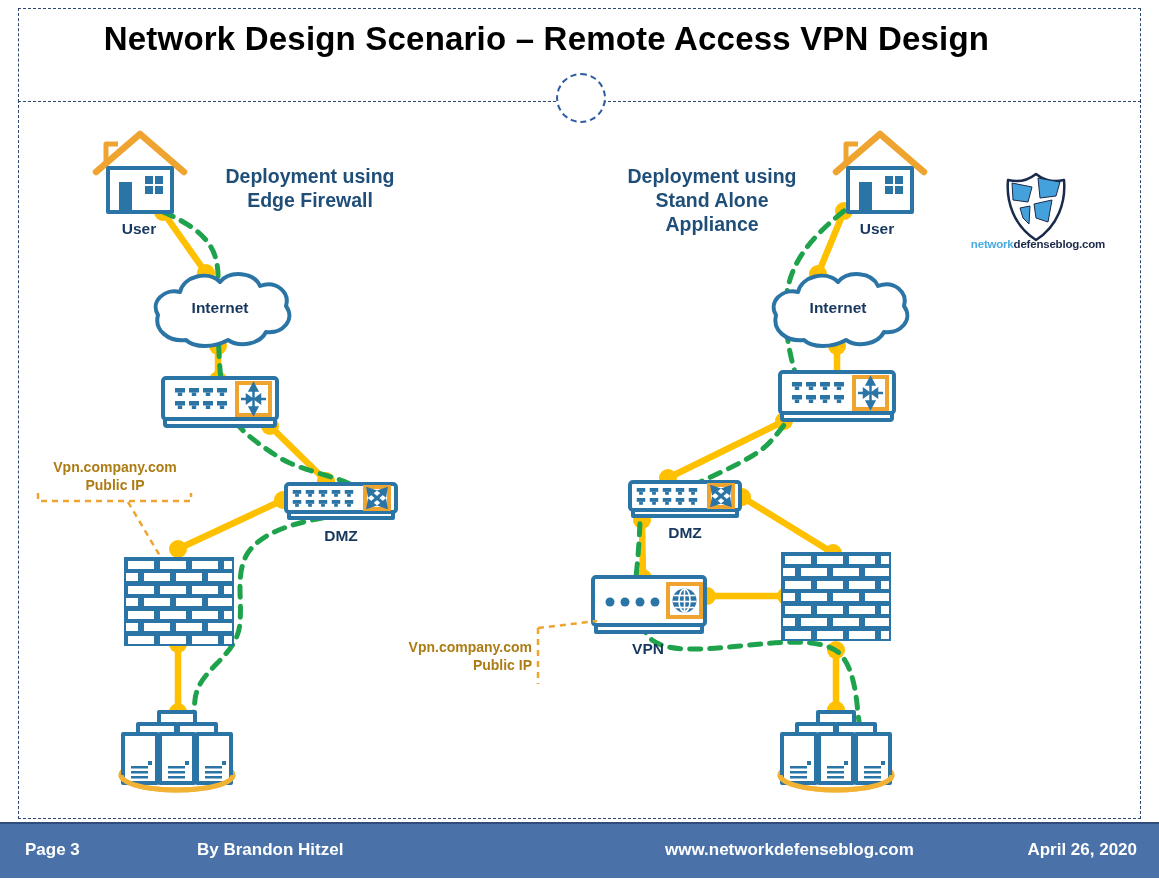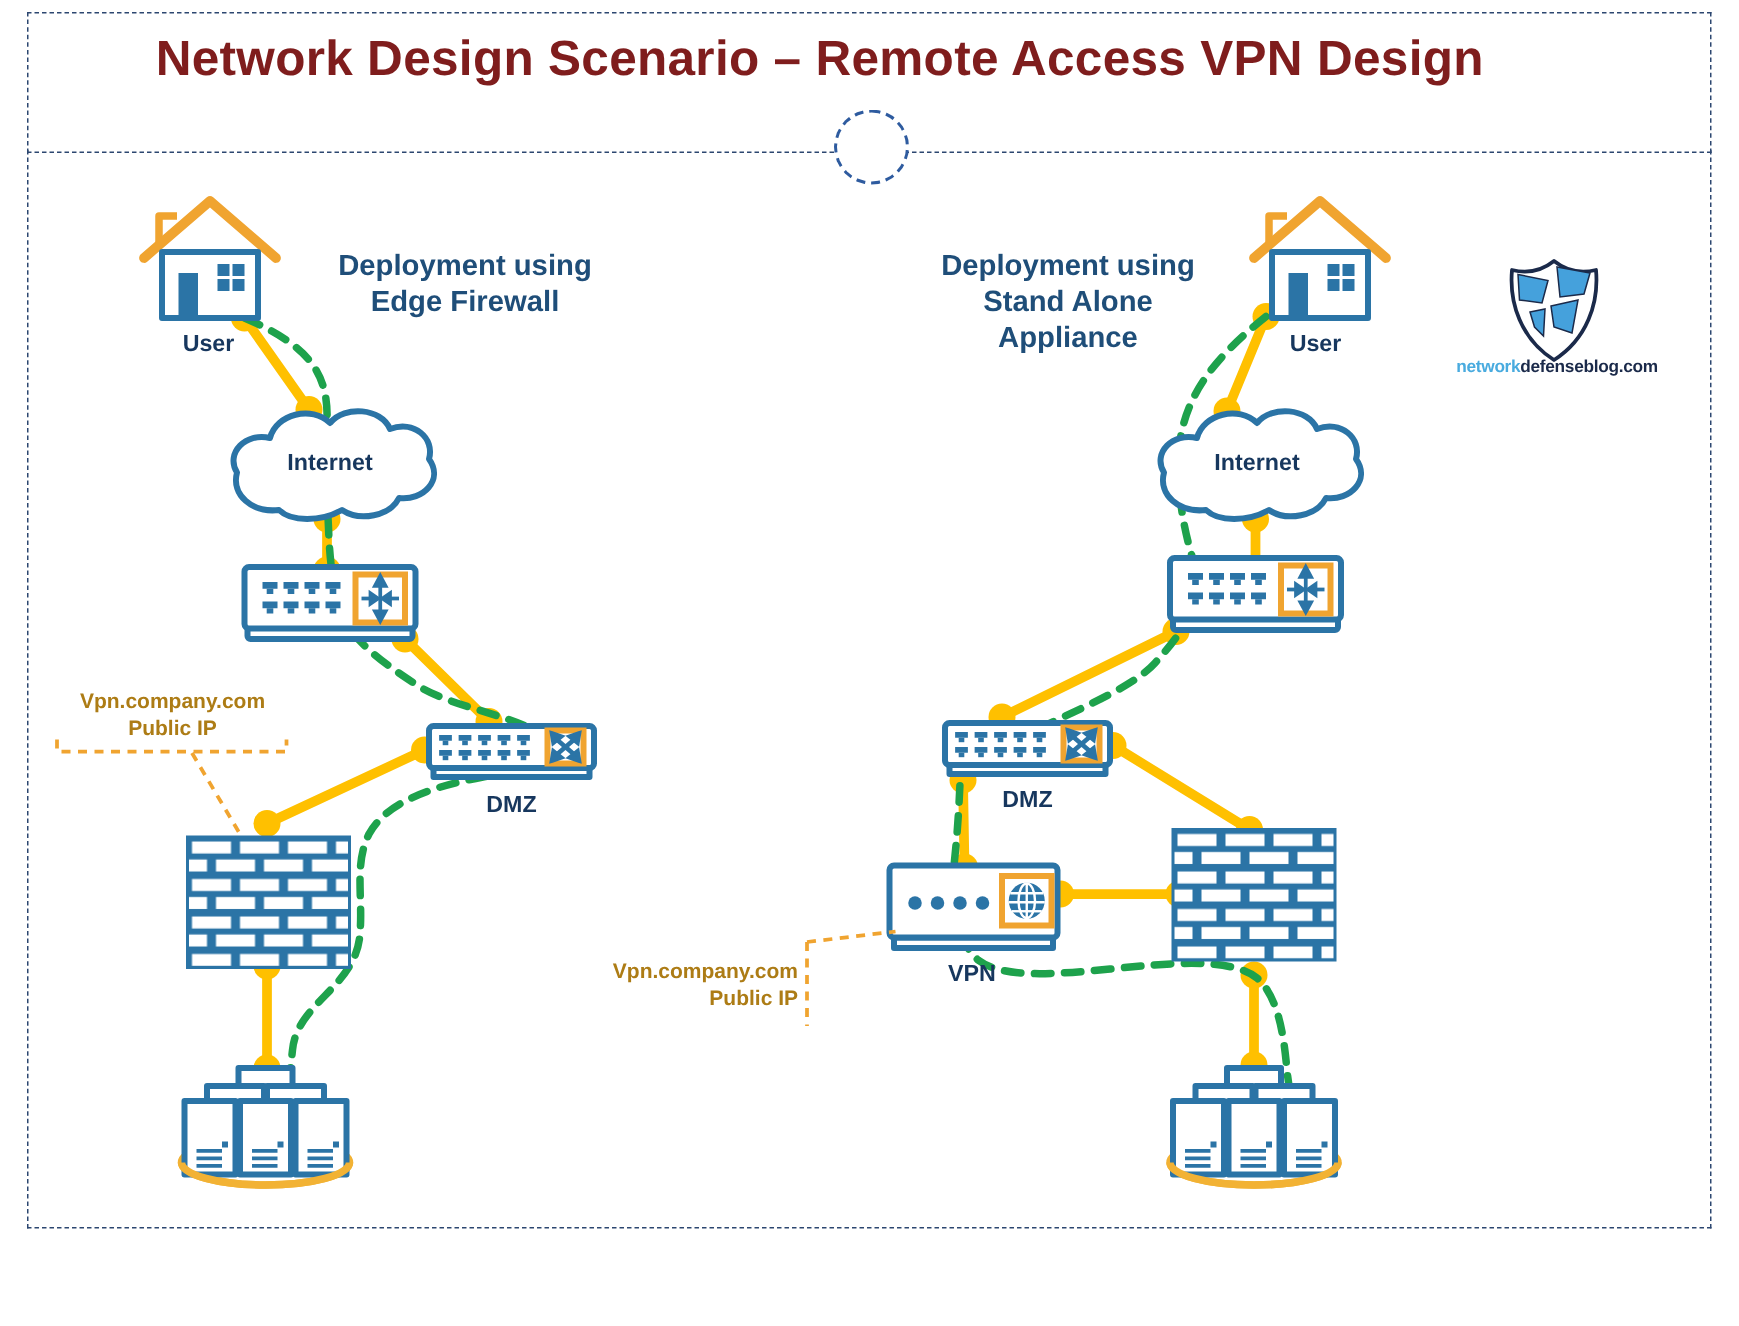--- a/index.html
+++ b/index.html
@@ -3,21 +3,21 @@
 <meta charset="utf-8">
 <style>
   html,body{margin:0;padding:0;background:#fff;}
   .page{position:relative;width:1159px;height:884px;background:#ffffff;
         font-family:"Liberation Sans",sans-serif;overflow:hidden;}
   .tbox{position:absolute;left:18px;top:8px;width:1121px;height:92px;
         border:1px dashed #2C4770;z-index:1;}
   .mbox{position:absolute;left:18px;top:100px;width:1121px;height:718px;
         border:1px dashed #2C4770;border-top:none;z-index:1;}
   .title{position:absolute;left:18px;top:20px;width:1057px;text-align:center;
-         font-size:33px;font-weight:800;color:#7f1d1d;letter-spacing:.2px;z-index:2;}
+         font-size:33px;font-weight:800;color:#000000;letter-spacing:.2px;z-index:2;}
   .deco{position:absolute;left:556px;top:73px;width:46px;height:46px;
         border:2px dashed #2E5B9F;border-radius:50%;background:#fff;z-index:3;}
   svg.diagram{position:absolute;left:0;top:0;z-index:4;}
 
   
   .dv{stroke:#2B74A6;stroke-width:4;fill:#ffffff;stroke-linejoin:round;}
   .org{stroke:#F0A430;stroke-width:4;fill:#ffffff;}
   .lnk{stroke:#FFC000;stroke-width:6.5;fill:none;stroke-linecap:round;}
   .dot{fill:#FFC000;}
   .grn{stroke:#1EA24C;stroke-width:5;fill:none;stroke-linecap:round;stroke-dasharray:11 9;}
@@ -253,14 +253,20 @@
           <polygon points="4,9 24,13 20,28 5,26"></polygon>
           <polygon points="30,4 52,8 48,22 32,24"></polygon>
           <polygon points="26,30 44,26 40,48 28,44"></polygon>
           <polygon points="12,34 22,32 21,50 15,44"></polygon>
         </g>
       </g>
       <text class="logo-txt" x="60" y="80" text-anchor="middle"><tspan fill="#49ABDF">network</tspan><tspan fill="#1B2A4A">defenseblog.com</tspan></text>
     </g>
   </svg>
 
+  <div class="footer">
+    <span class="f-page">Page 3</span>
+    <span class="f-author">By Brandon Hitzel</span>
+    <span class="f-site">www.networkdefenseblog.com</span>
+    <span class="f-date">April 26, 2020</span>
+  </div>
 
 </div>
 
 </body></html>

